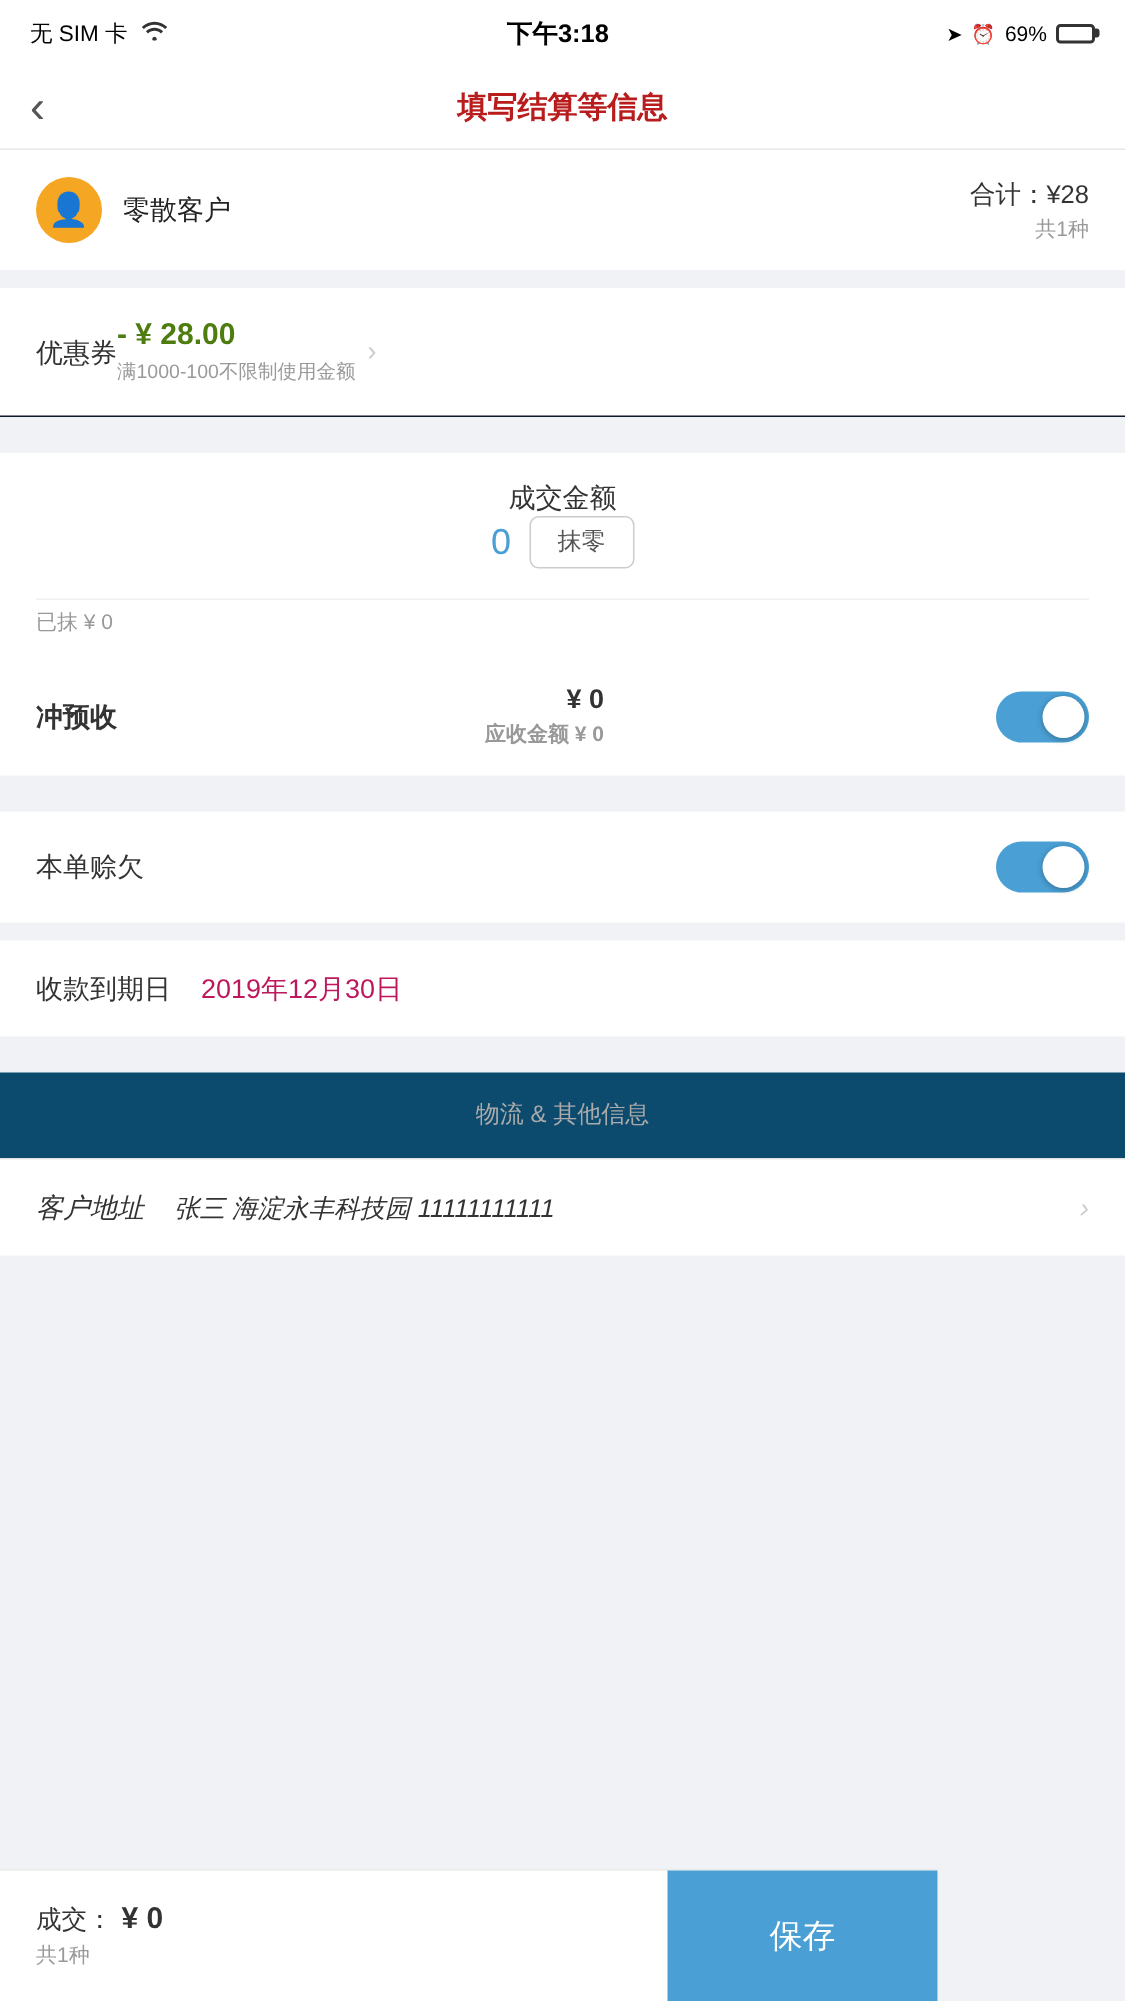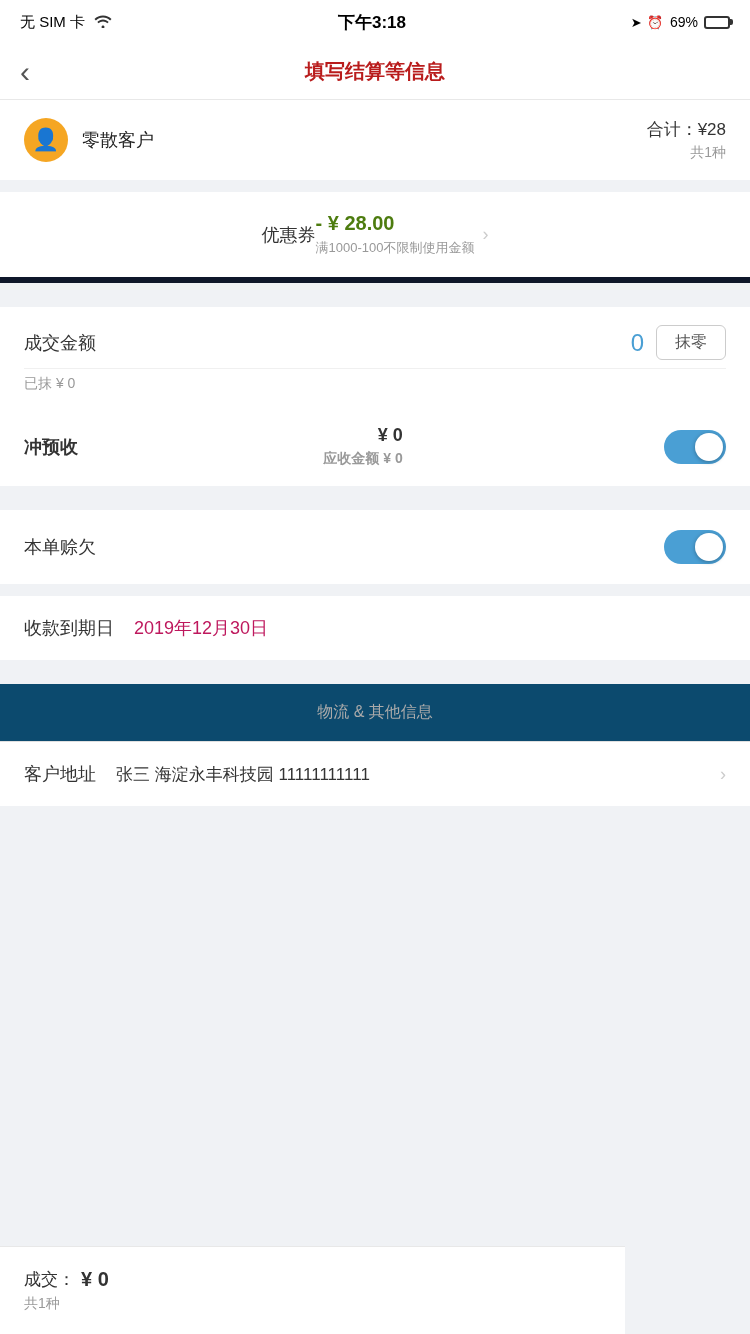--- a/index.html
+++ b/index.html
@@ -92,22 +92,22 @@
     .customer-right { text-align: right; }
     .total-amount { font-size: 17px; color: #333; }
     .total-count { font-size: 14px; color: #999; margin-top: 3px; }
 
     
     .row-item {
       background: #fff;
       padding: 20px 24px;
       display: flex;
       align-items: center;
-      justify-content: center;
-      border-bottom: 6px solid #0f172a;
+      justify-content: flex-start;
+      border-bottom: 1px solid #0f172a;
     }
     .row-label { font-size: 18px; color: #333; }
     .row-right { display: flex; align-items: center; gap: 8px; }
     .coupon-value { font-size: 20px; color: #4d7c0f; font-weight: 600; }
     .coupon-sub { font-size: 13px; color: #999; margin-top: 4px; text-align: right; }
     .chevron-right { color: #ccc; font-size: 18px; }
 
     
     .separator {
       height: 12px;
@@ -117,22 +117,23 @@
     
     .transaction-section {
       background: #fff;
       padding: 0 24px;
       margin-bottom: 12px;
     }
     .transaction-row {
       display: flex;
       align-items: center;
       justify-content: space-between;
-      padding: 18px 0 8px;
+      padding: 18px 0 20px;
       border-bottom: 1px solid #f0f0f0;
+      flex-direction: column;
     }
     .amount-input-area { display: flex; align-items: center; gap: 12px; }
     .amount-value { font-size: 24px; color: #4a9fd4; font-weight: 500; }
     .round-btn {
       border: 1px solid #ccc; border-radius: 6px;
       padding: 6px 18px; font-size: 16px; color: #555; background: #fff;
       cursor: pointer;
     }
     .already-rounded { font-size: 14px; color: #999; padding: 6px 0 14px; }
 
@@ -190,20 +191,21 @@
     .logistics-divider-text { font-size: 16px; color: #aaa; }
 
     
     .address-section {
       background: #fff;
       padding: 20px 24px;
       display: flex;
       align-items: center;
       justify-content: space-between;
       margin-bottom: 12px;
+      font-style: italic;
     }
     .address-label { font-size: 18px; color: #333; flex-shrink: 0; margin-right: 20px; }
     .address-value { font-size: 17px; color: #333; flex: 1; }
 
     
     .empty-space { height: 80px; background: #f0f2f5; }
 
     
     .bottom-bar {
       position: fixed;
@@ -350,13 +352,14 @@
 </div>
 
 <div class="bottom-bar">
   <div class="bottom-info">
     <div class="bottom-deal">
       <span>成交：</span>
       <span class="bottom-deal-amount">¥ 0</span>
     </div>
     <div class="bottom-count">共1种</div>
   </div>
+  <button class="bottom-btn btn-save">保存</button>
 </div>
 
 </body></html>

